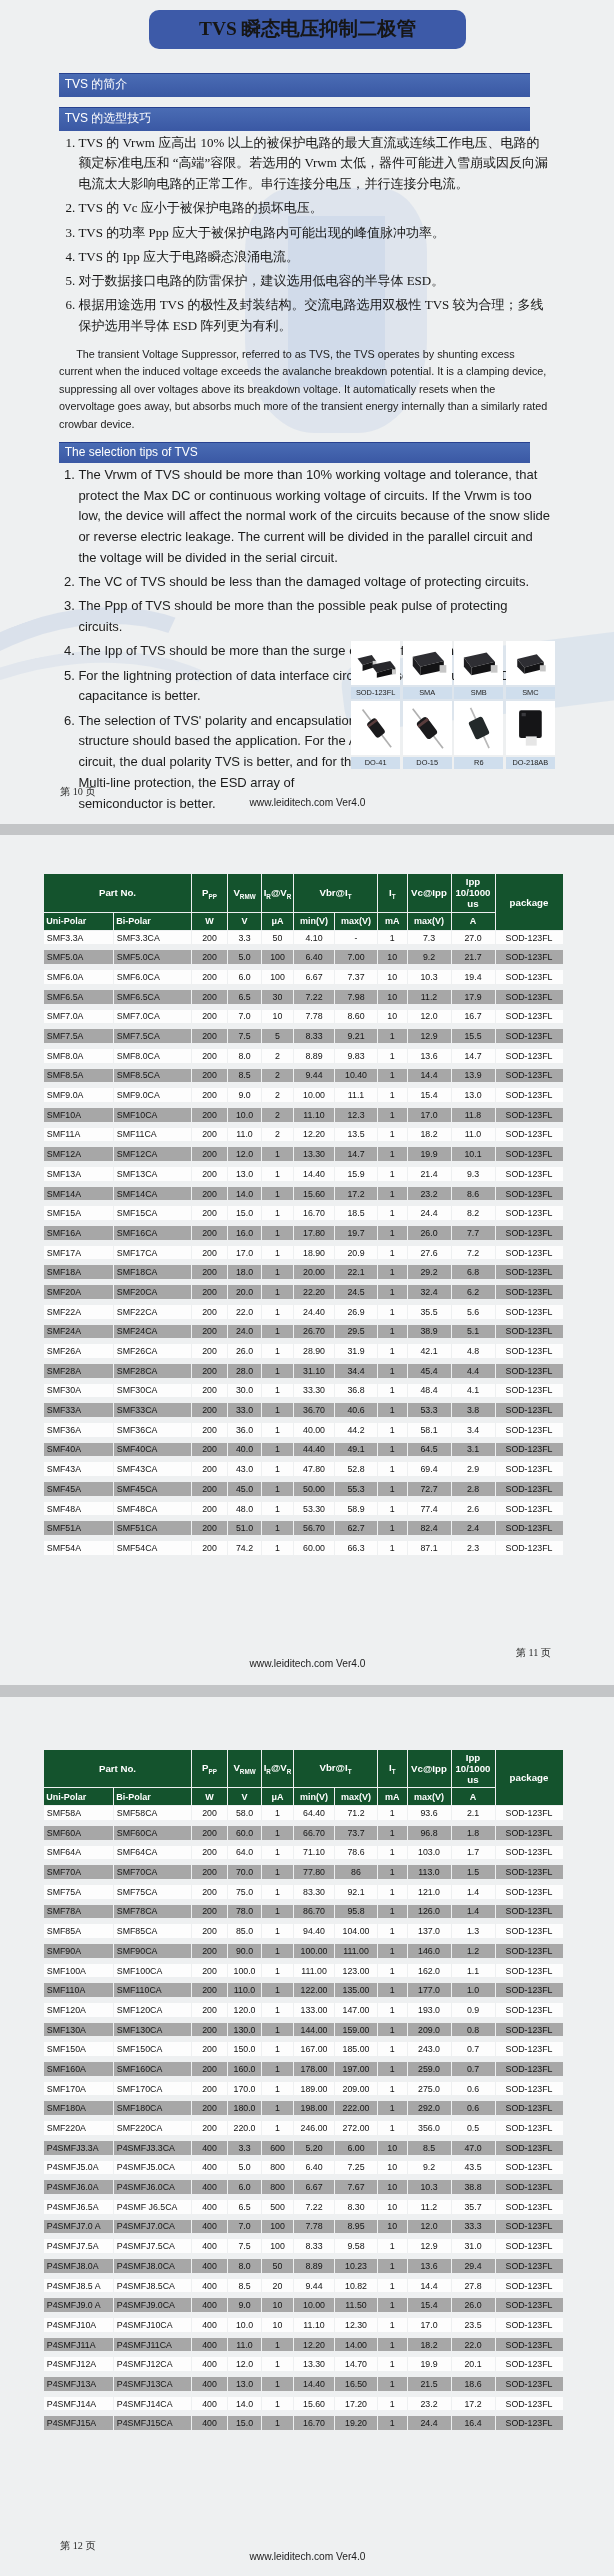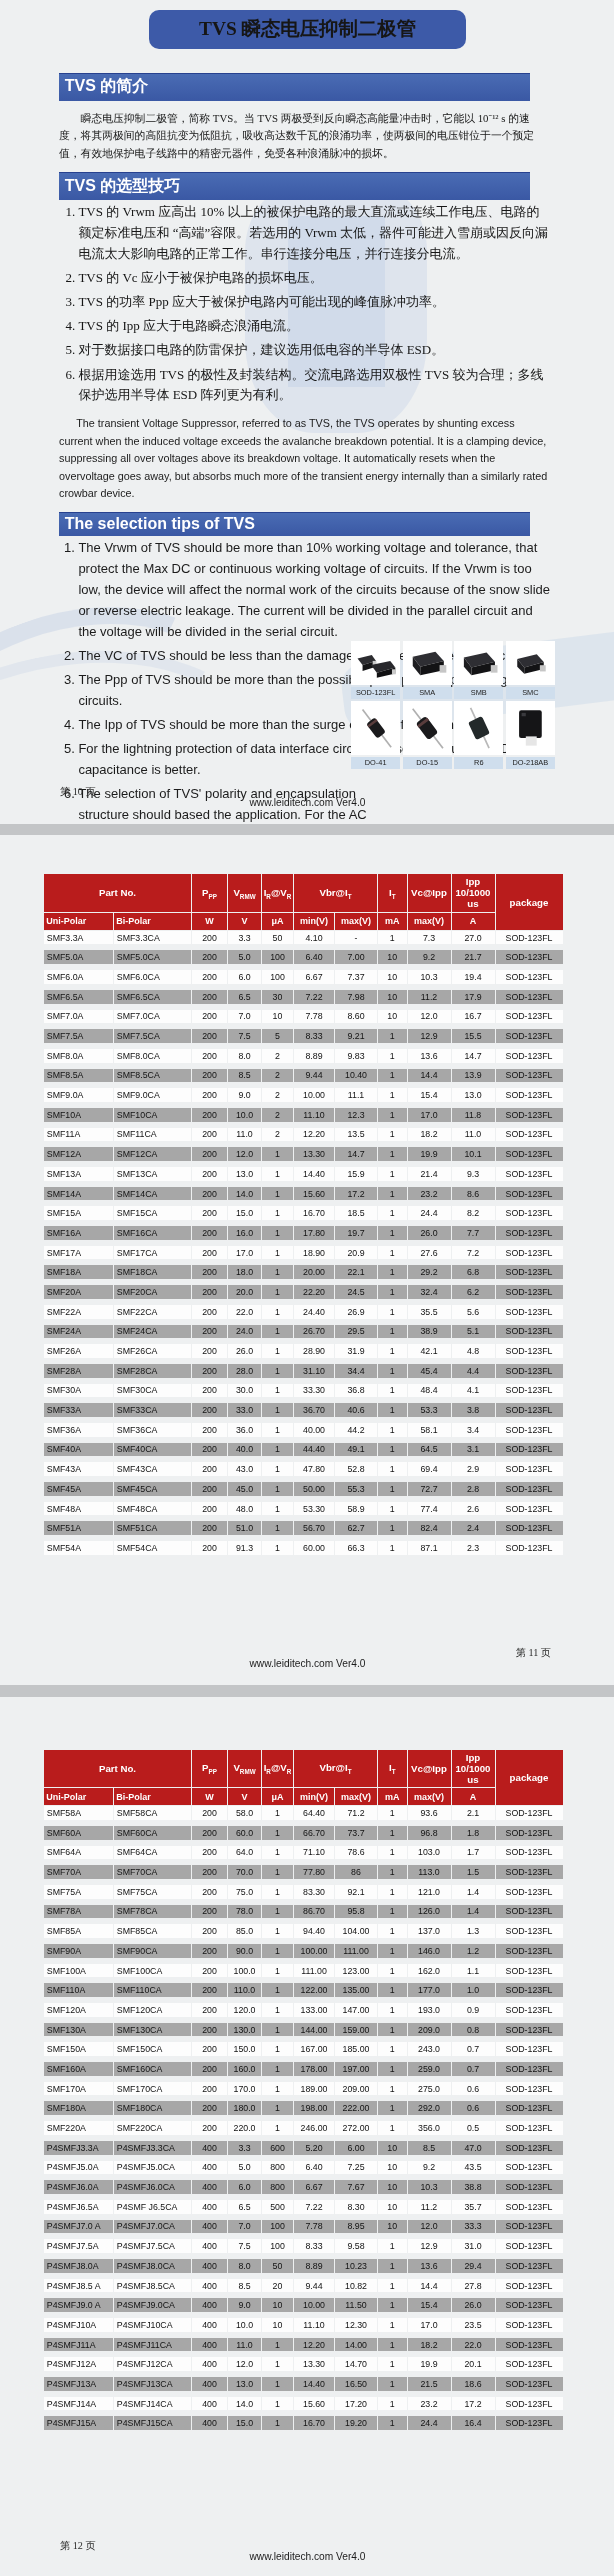--- a/index.html
+++ b/index.html
@@ -19,21 +19,21 @@
     border-radius:50%;transform:rotate(-20deg);border-bottom-color:transparent;border-right-color:transparent;}
   .swoosh2{position:absolute;left:-148px;top:655px;width:399px;height:245px;border:12.5px solid rgba(130,160,210,.12);
     border-radius:50%;transform:rotate(-12deg);border-bottom-color:transparent;border-right-color:transparent;}
   .ribbon{position:absolute;right:-46px;top:646px;width:319px;height:68px;background:rgba(165,190,225,.22);
     transform:rotate(-7deg);border-radius:23px;}
 
   
   .title-bar{width:317px;margin:10.2px auto 0;background:#3d5aa8;color:#fff;text-align:center;
     font-family:"Liberation Serif",serif;font-weight:bold;font-size:19.4px;padding:5.1px 0 6.3px;position:relative;}
   .sec-bar{margin:0 85px 0 59px;background:linear-gradient(#4a6cb4,#3a58a4);border-top:1.7px solid #27418f;
-    color:#fff;font-weight:bold;font-size:16px;padding:2.3px 5.7px 3.4px;position:relative;}
+    color:#fff;font-weight:normal;font-size:12px;padding:2.3px 5.7px 3.4px;position:relative;}
   .cn-text{font-family:"Liberation Serif",serif;color:#161616;border-radius:10px;}
   .en-text{font-family:"Liberation Sans",sans-serif;color:#1c1c1c;}
   .para{margin:9px 64px 0 59px;font-size:10.8px;line-height:1.62;text-indent:2em;position:relative;}
   ol.tips{margin:2px 64px 0 59px;padding-left:19.4px;font-size:13px;line-height:1.6;position:relative;}
   ol.tips li{margin-bottom:3.4px;}
   #tips-en li:last-child{padding-right:171px;}
   .sec-gap{margin-top:15px;}
 
   
   .pkg-grid{position:absolute;left:351px;top:641px;width:204px;display:grid;
@@ -49,21 +49,21 @@
   .footer .page-no-right{position:absolute;right:64px;}
   .footer .site{position:absolute;left:50%;transform:translateX(-50%);margin-top:12px;}
   #page1 .footer{top:785px;}
   #page2 .footer{top:811px;}
   #page3 .footer{top:842px;}
 
   
   table.spec{border-collapse:separate;border-spacing:1.7px 1.1px;margin-left:43px;table-layout:fixed;}
   #page2 table.spec{margin-top:38px;}
   #page3 table.spec{margin-top:52px;}
-  table.spec th{background:#b91c1c;color:#fff;font-weight:bold;font-size:9.7px;text-align:center;padding:1.1px 0.6px;}
+  table.spec th{background:#14532d;color:#fff;font-weight:bold;font-size:9.7px;text-align:center;padding:1.1px 0.6px;}
   table.spec tr.subhead th{font-size:9px;height:16px;padding:0.6px 2.3px;}
   table.spec tr.subhead th.al{text-align:left;margin-left:24px;}
   table.spec th.main{height:35px;}
   table.spec td{background:#fdfdfd;color:#121212;font-size:8.8px;height:13.7px;text-align:center;
     padding:0 1.1px;overflow:hidden;white-space:nowrap;}
   table.spec td:nth-child(1),table.spec td:nth-child(2){text-align:left;padding-left:2.8px;}
   table.spec tr.shaded td{background:#a7a7a7;}
   table.spec tr.gap td{background:transparent;height:4px;padding:0;}
   sub{font-size:6.3px;}
 </style>
@@ -73,21 +73,20 @@
 <div class="page" id="page1">
   <div class="watermark"></div>
   <div class="watermark-bar"></div>
   <div class="swoosh1"></div>
   <div class="swoosh2"></div>
   <div class="ribbon"></div>
 
   <div class="title-bar cn-text">TVS 瞬态电压抑制二极管</div>
 
   <div class="sec-bar sec-gap" style="margin-top:24.5px;">TVS 的简介</div>
-  <p class="para cn-text">瞬态电压抑制二极管，简称 TVS。当 TVS 两极受到反向瞬态高能量冲击时，它能以 10⁻¹² s 的速度，将其两极间的高阻抗变为低阻抗，吸收高达数千瓦的浪涌功率，使两极间的电压钳位于一个预定值，有效地保护电子线路中的精密元器件，免受各种浪涌脉冲的损坏。</p>
 
   <div class="sec-bar" style="margin-top:10.2px;">TVS 的选型技巧</div>
   <ol class="tips cn-text">
     <li>TVS 的 Vrwm 应高出 10% 以上的被保护电路的最大直流或连续工作电压、电路的额定标准电压和 “高端”容限。若选用的 Vrwm 太低，器件可能进入雪崩或因反向漏电流太大影响电路的正常工作。串行连接分电压，并行连接分电流。</li>
     <li>TVS 的 Vc 应小于被保护电路的损坏电压。</li>
     <li>TVS 的功率 Ppp 应大于被保护电路内可能出现的峰值脉冲功率。</li>
     <li>TVS 的 Ipp 应大于电路瞬态浪涌电流。</li>
     <li>对于数据接口电路的防雷保护，建议选用低电容的半导体 ESD。</li>
     <li>根据用途选用 TVS 的极性及封装结构。交流电路选用双极性 TVS 较为合理；多线保护选用半导体 ESD 阵列更为有利。</li>
   </ol>
@@ -725,21 +724,21 @@
           <td>2.4</td>
           <td>SOD-123FL</td>
         </tr>
         <tr class="gap">
           <td colspan="11"></td>
         </tr>
         <tr>
           <td>SMF54A</td>
           <td>SMF54CA</td>
           <td>200</td>
-          <td>91.3</td>
+          <td>74.2</td>
           <td>1</td>
           <td>60.00</td>
           <td>66.3</td>
           <td>1</td>
           <td>87.1</td>
           <td>2.3</td>
           <td>SOD-123FL</td>
         </tr>
         <tr class="gap">
           <td colspan="11"></td>

